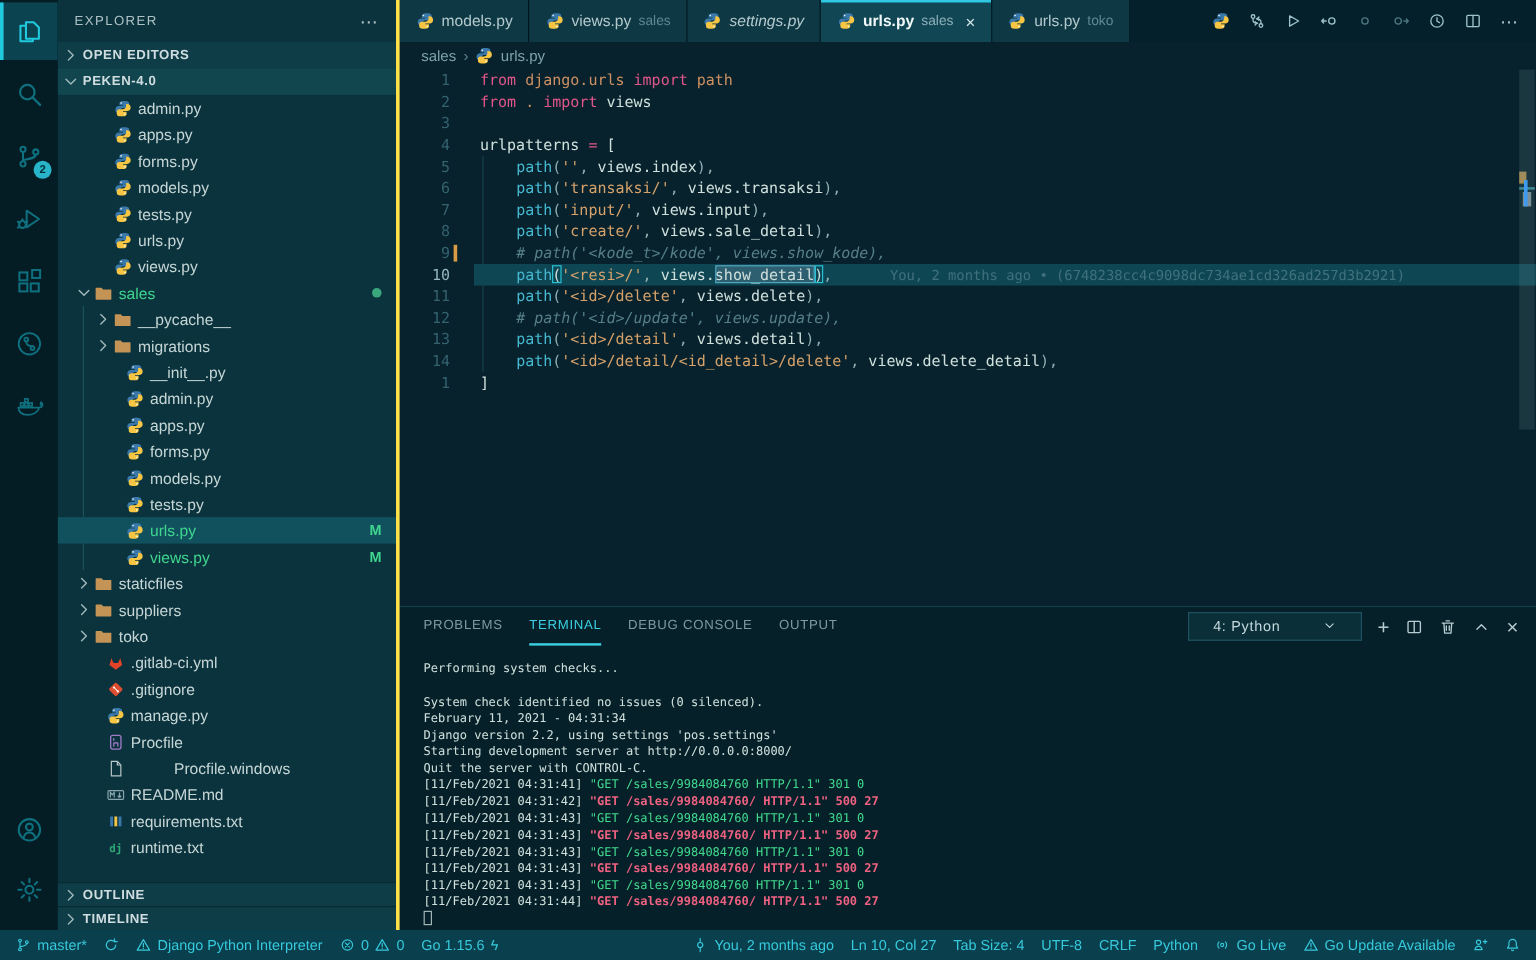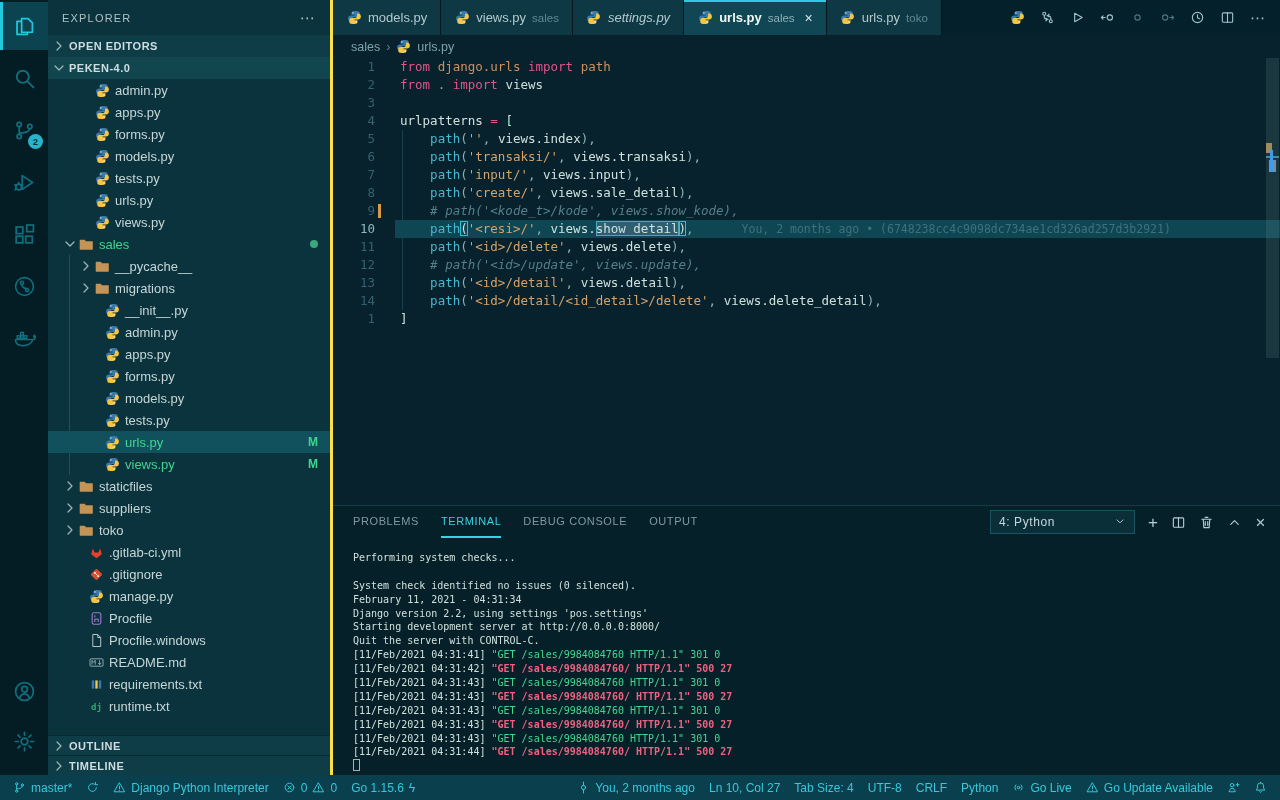--- a/index.html
+++ b/index.html
@@ -91,21 +91,21 @@
   
   .panel { position:absolute; left:333px; top:505px; width:947px; height:270px;
     background:#062029; border-top:1px solid #123c47; }
   .phead { height:32px; display:flex; align-items:center; padding:0 14px 0 20px;
     font-size:11px; letter-spacing:.6px; color:#7f9aa0; }
   .ptab { margin-right:22px; height:32px; display:flex; align-items:center;
     border-bottom:2px solid transparent; cursor:pointer; }
   .ptab.active { color:#3ad1e2; border-bottom-color:#3ad1e2; }
   .pright { margin-left:auto; display:flex; align-items:center; gap:13px; color:#b7ccd1; }
   .dropdown { display:flex; align-items:center; justify-content:space-between; gap:20px;
-    background:#0a2f39; border:1px solid #1d5361; height:24px; padding:0 8px;
+    background:#0a2f39; border:1px solid #1d5361; height:24px; padding:0 20px;
     font-size:12px; color:#c3d8dc; min-width:145px; cursor:pointer; }
   .pbtn { cursor:pointer; display:flex; align-items:center; }
   .pbtn.txt16 { font-size:17px; line-height:1; }
   .term { padding:13px 0 0 20px; font-family:"DejaVu Sans Mono", monospace;
     font-size:10px; line-height:13.9px; color:#cfe0dc; }
   .tl { height:13.9px; white-space:pre; }
   .g { color:#41d98e; } .r { color:#ef6180; font-weight:bold; }
   .cursorbox { display:inline-block; width:7px; height:12px; border:1px solid #9fb4b4; }
 
   
@@ -495,21 +495,21 @@
         </div>
         <div class="trow" style="padding-left: 40px;">
           <span class="fi">
             <svg width="15" height="15" viewBox="0 0 15 15">
               <rect x="3.2" y="1.8" width="8.6" height="11.4" rx="1.6" fill="none" stroke="#9d7bc7" stroke-width="1.1"></rect>
               <path d="M5.8 11V8.3c1.2-.5 2.3-.5 3.4 0V11M5.8 4.2v2.1" fill="none" stroke="#9d7bc7" stroke-width="1.1"></path>
             </svg>
           </span>
           <span class="lbl">Procfile</span>
         </div>
-        <div class="trow" style="padding-left: 40px;">
+        <div class="trow" style="padding-left: 40px; gap: 36px;">
           <span class="fi">
             <svg width="15" height="15" viewBox="0 0 15 15">
               <path d="M3.8 1.5h5l2.9 2.9v9.1H3.8z" fill="none" stroke="#b6c6c9"></path>
               <path d="M8.8 1.7v2.8h2.8" fill="none" stroke="#b6c6c9"></path>
             </svg>
           </span>
           <span class="lbl">Procfile.windows</span>
         </div>
         <div class="trow" style="padding-left: 40px;">
           <span class="fi">

